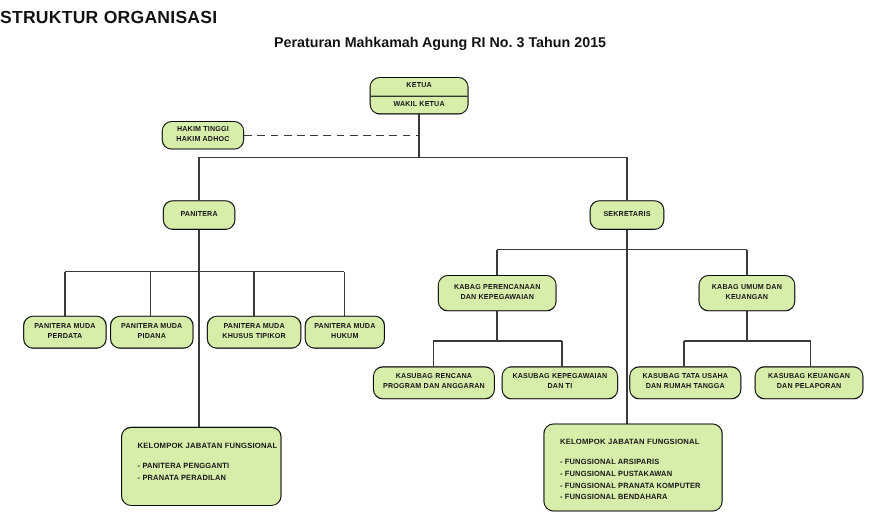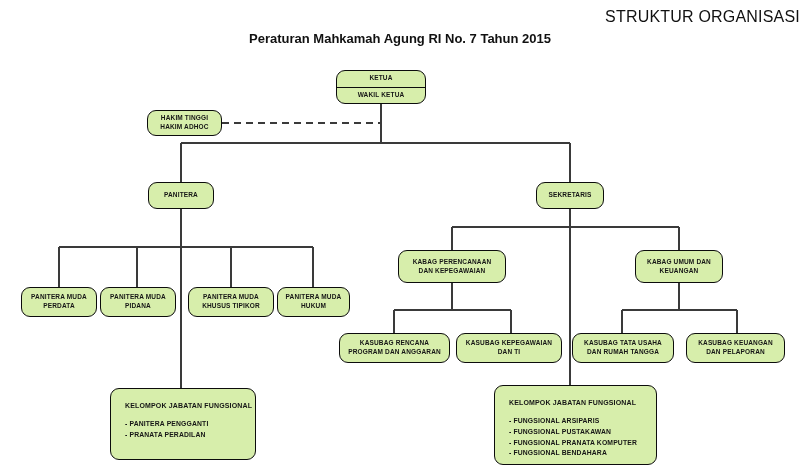--- a/index.html
+++ b/index.html
@@ -8,22 +8,22 @@
     background:#ffffff;
     font-family:"Liberation Sans", sans-serif;
     position:relative;
     overflow:hidden;
     color:#111;
   }
   #canvas{position:absolute;left:0;top:0;width:800px;height:476px;}
   svg.lines{position:absolute;left:0;top:0;width:800px;height:476px;pointer-events:none;}
 
   .title{
-    position:absolute;left:0;top:8px;width:800px;text-align:right;
-    font-size:16px;font-weight:normal;letter-spacing:.2px;
+    position:absolute;left:0;top:8px;width:800px;text-align:left;
+    font-size:16px;font-weight:bold;letter-spacing:.2px;
   }
   .subtitle{
     position:absolute;left:0;top:31px;width:800px;text-align:center;
     font-size:13px;font-weight:bold;
   }
 
   .node{
     position:absolute;
     background:#d7eeab;
     border:1.6px solid #0c0c0c;
@@ -58,21 +58,21 @@
   }
   .node.group .gtitle{font-size:7px;font-weight:bold;margin-bottom:9px;}
   .node.group .gitem{font-size:6.8px;font-weight:bold;line-height:1.55;white-space:nowrap;}
 </style>
 </head>
 <body>
 
 <div id="canvas">
 
   <div class="title">STRUKTUR ORGANISASI</div>
-  <div class="subtitle">Peraturan Mahkamah Agung RI No. 7 Tahun 2015</div>
+  <div class="subtitle">Peraturan Mahkamah Agung RI No. 3 Tahun 2015</div>
 
   <svg class="lines" viewBox="0 0 800 476">
     <g stroke="#3a3a3a" stroke-width="1.3" fill="none" shape-rendering="crispEdges">
 
       <path d="M381,104 L381,143"></path>
 
       <path d="M181,143 L570,143"></path>
 
       <path d="M181,143 L181,182"></path>
 

